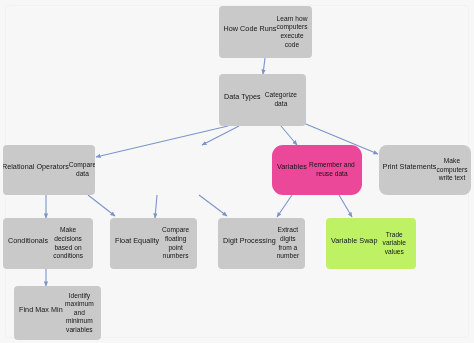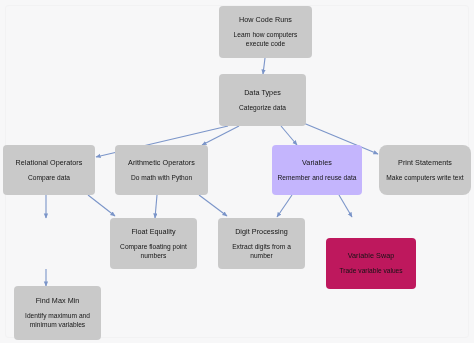--- a/index.html
+++ b/index.html
@@ -31,21 +31,21 @@
     left: 0; top: 0;
     width: 474px;
     height: 343px;
   }
   .node {
     position: absolute;
     box-sizing: border-box;
     background: #c9c9c9;
     border-radius: 4px;
     display: flex;
-    flex-direction: column;
+    flex-direction: row;
     align-items: center;
     justify-content: center;
     text-align: center;
     color: #141414;
     padding: 4px 5px;
     overflow: hidden;
   }
   .node-title {
     font-size: 7.2px;
     line-height: 1.25;
@@ -88,41 +88,41 @@
       <div class="node-desc">Learn how computers execute code</div>
     </div>
     <div class="node" style="left: 219px; top: 74px; width: 87px; height: 52px; background: rgb(201, 201, 201); color: rgb(20, 20, 20);">
       <div class="node-title">Data Types</div>
       <div class="node-desc">Categorize data</div>
     </div>
     <div class="node" style="left: 3px; top: 145px; width: 92px; height: 50px; background: rgb(201, 201, 201); color: rgb(20, 20, 20); align-items: center;">
       <div class="node-title">Relational Operators</div>
       <div class="node-desc">Compare data</div>
     </div>
-    <div class="node" style="left: 115px; top: 145px; width: 93px; height: 50px; background: rgb(201, 201, 201); color: rgb(20, 20, 20);">
-      <div class="node-title">Arithmetic Operators</div>
-      <div class="node-desc">Do math with Python</div>
-    </div>
-    <div class="node" style="left: 272px; top: 145px; width: 90px; height: 50px; background: #c4b5fd; color: rgb(20, 20, 20);">
+    <div class="node" style="left: 272px; top: 145px; width: 90px; height: 50px; background: #ec4899; color: rgb(20, 20, 20); border-radius: 11px;">
       <div class="node-title">Variables</div>
       <div class="node-desc">Remember and reuse data</div>
     </div>
     <div class="node" style="left: 379px; top: 145px; width: 92px; height: 50px; background: rgb(201, 201, 201); color: rgb(20, 20, 20); border-radius: 8px;">
       <div class="node-title">Print Statements</div>
       <div class="node-desc">Make computers write text</div>
+    </div>
+    <div class="node" style="left: 3px; top: 218px; width: 90px; height: 51px; background: rgb(201, 201, 201); color: rgb(20, 20, 20);">
+      <div class="node-title">Conditionals</div>
+      <div class="node-desc">Make decisions based on conditions</div>
     </div>
     <div class="node" style="left: 110px; top: 218px; width: 87px; height: 51px; background: rgb(201, 201, 201); color: rgb(20, 20, 20);">
       <div class="node-title">Float Equality</div>
       <div class="node-desc">Compare floating point numbers</div>
     </div>
     <div class="node" style="left: 218px; top: 218px; width: 87px; height: 51px; background: rgb(201, 201, 201); color: rgb(20, 20, 20);">
       <div class="node-title">Digit Processing</div>
       <div class="node-desc">Extract digits from a number</div>
     </div>
-    <div class="node" style="left: 326px; top: 218px; width: 90px; height: 51px; background: #be185d; color: rgb(20, 20, 20); margin-top: 20px;">
+    <div class="node" style="left: 326px; top: 218px; width: 90px; height: 51px; background: #bef264; color: rgb(20, 20, 20);">
       <div class="node-title">Variable Swap</div>
       <div class="node-desc">Trade variable values</div>
     </div>
     <div class="node" style="left: 14px; top: 286px; width: 87px; height: 54px; background: rgb(201, 201, 201); color: rgb(20, 20, 20);">
       <div class="node-title">Find Max Min</div>
       <div class="node-desc">Identify maximum and minimum variables</div>
     </div>
   </div>
 
 </body></html>

